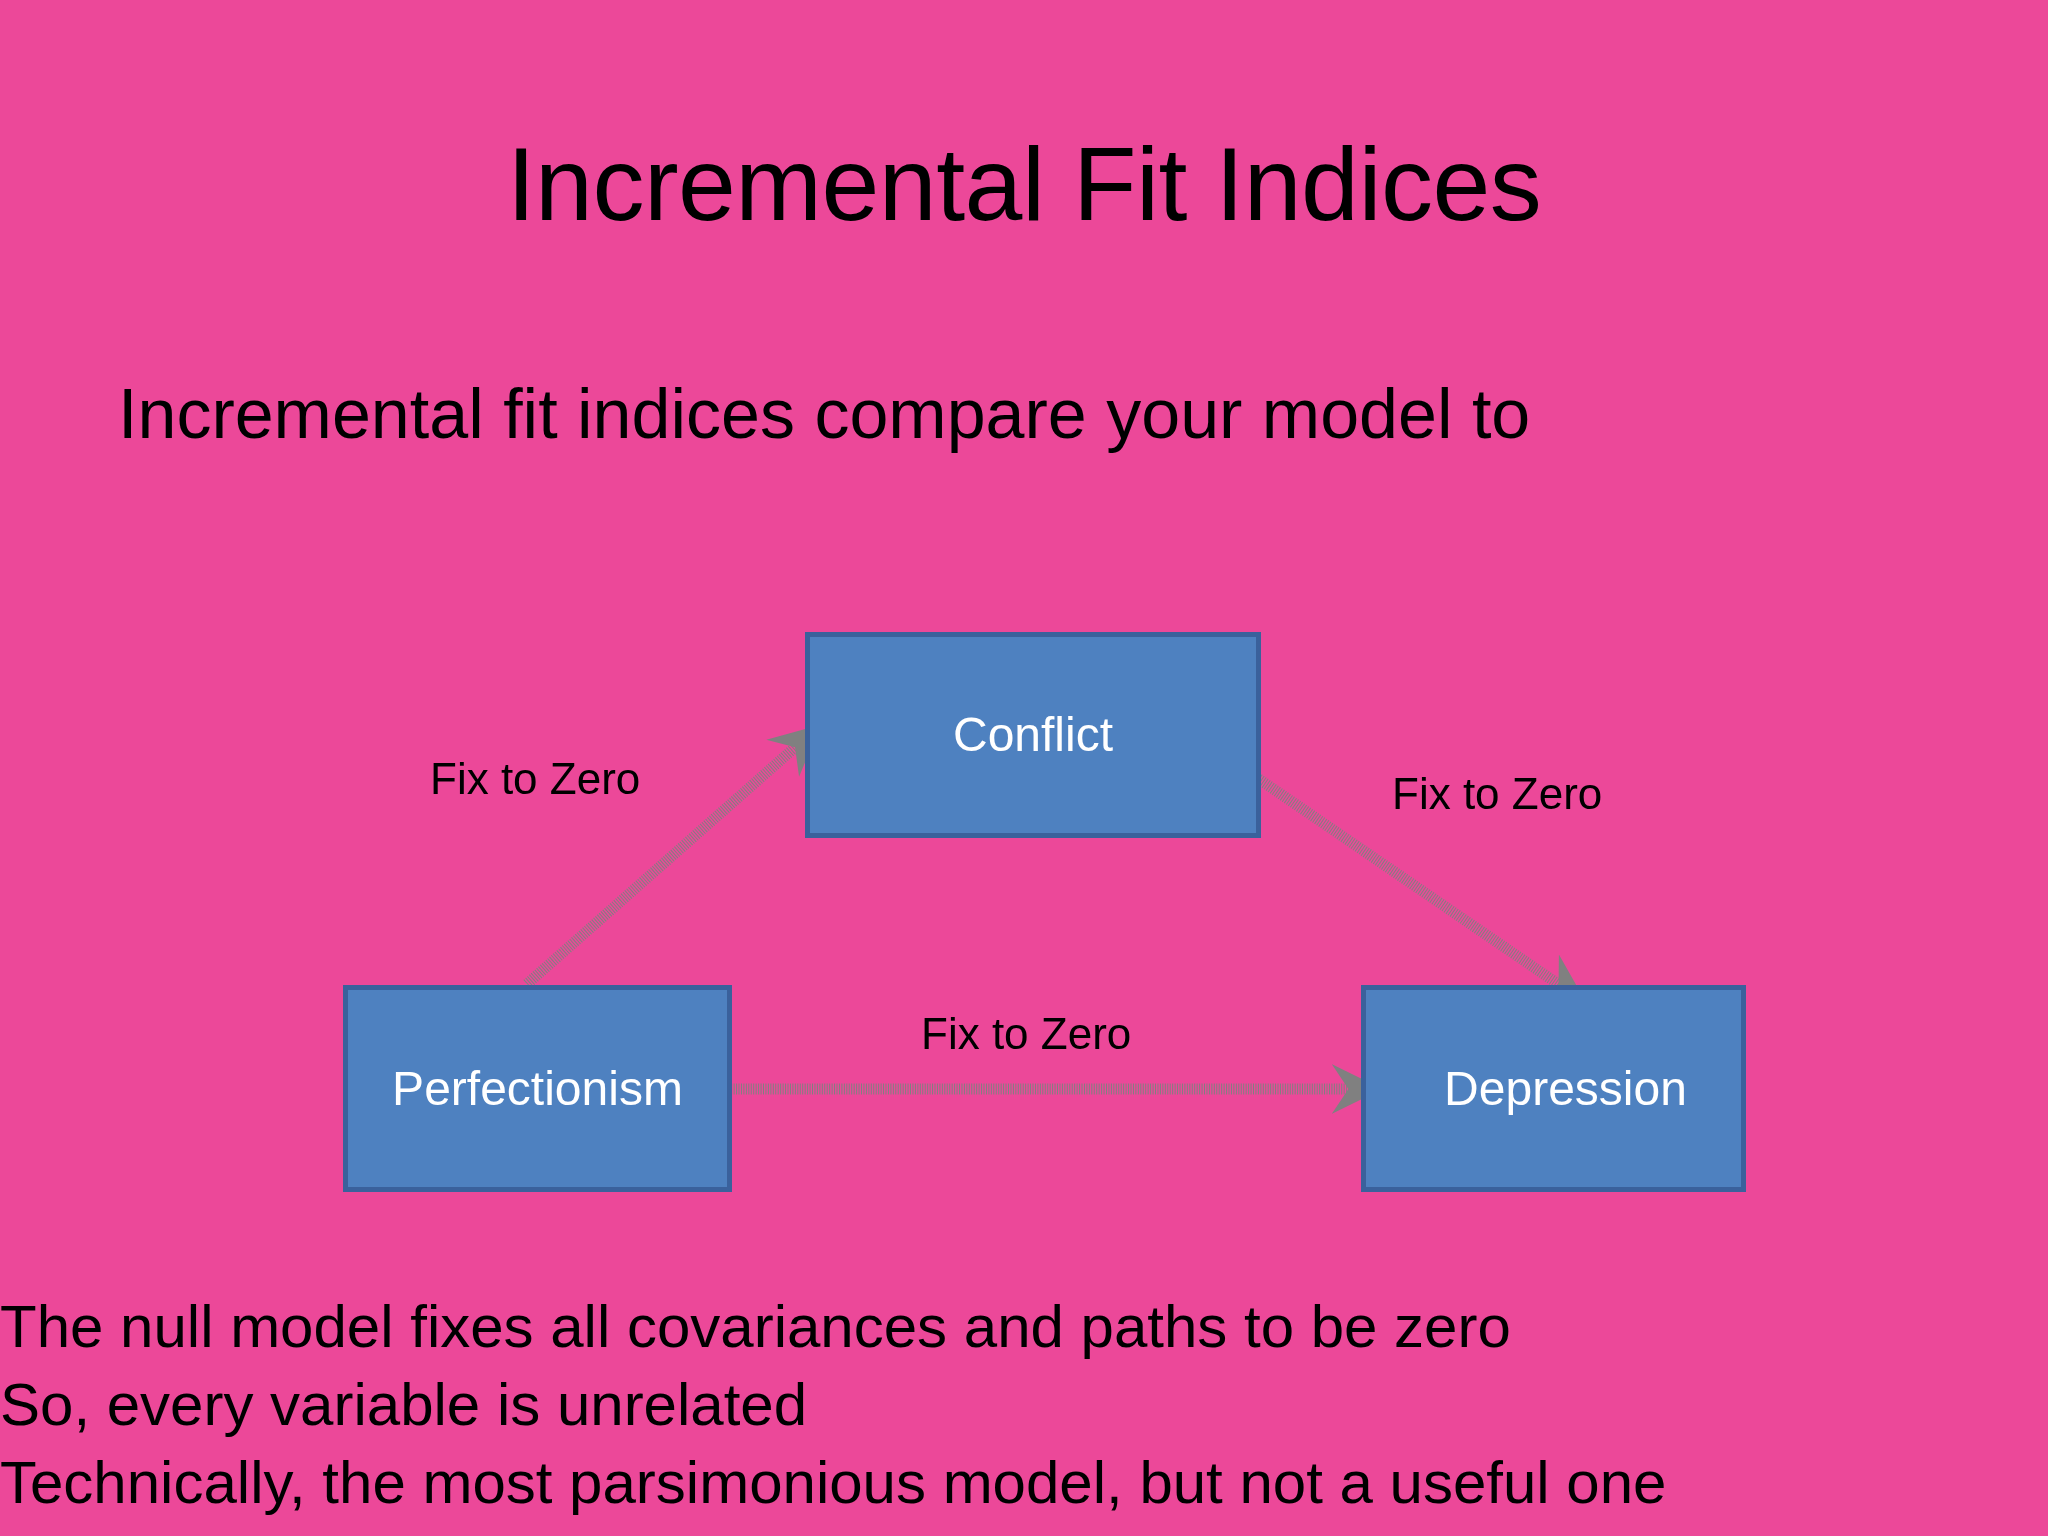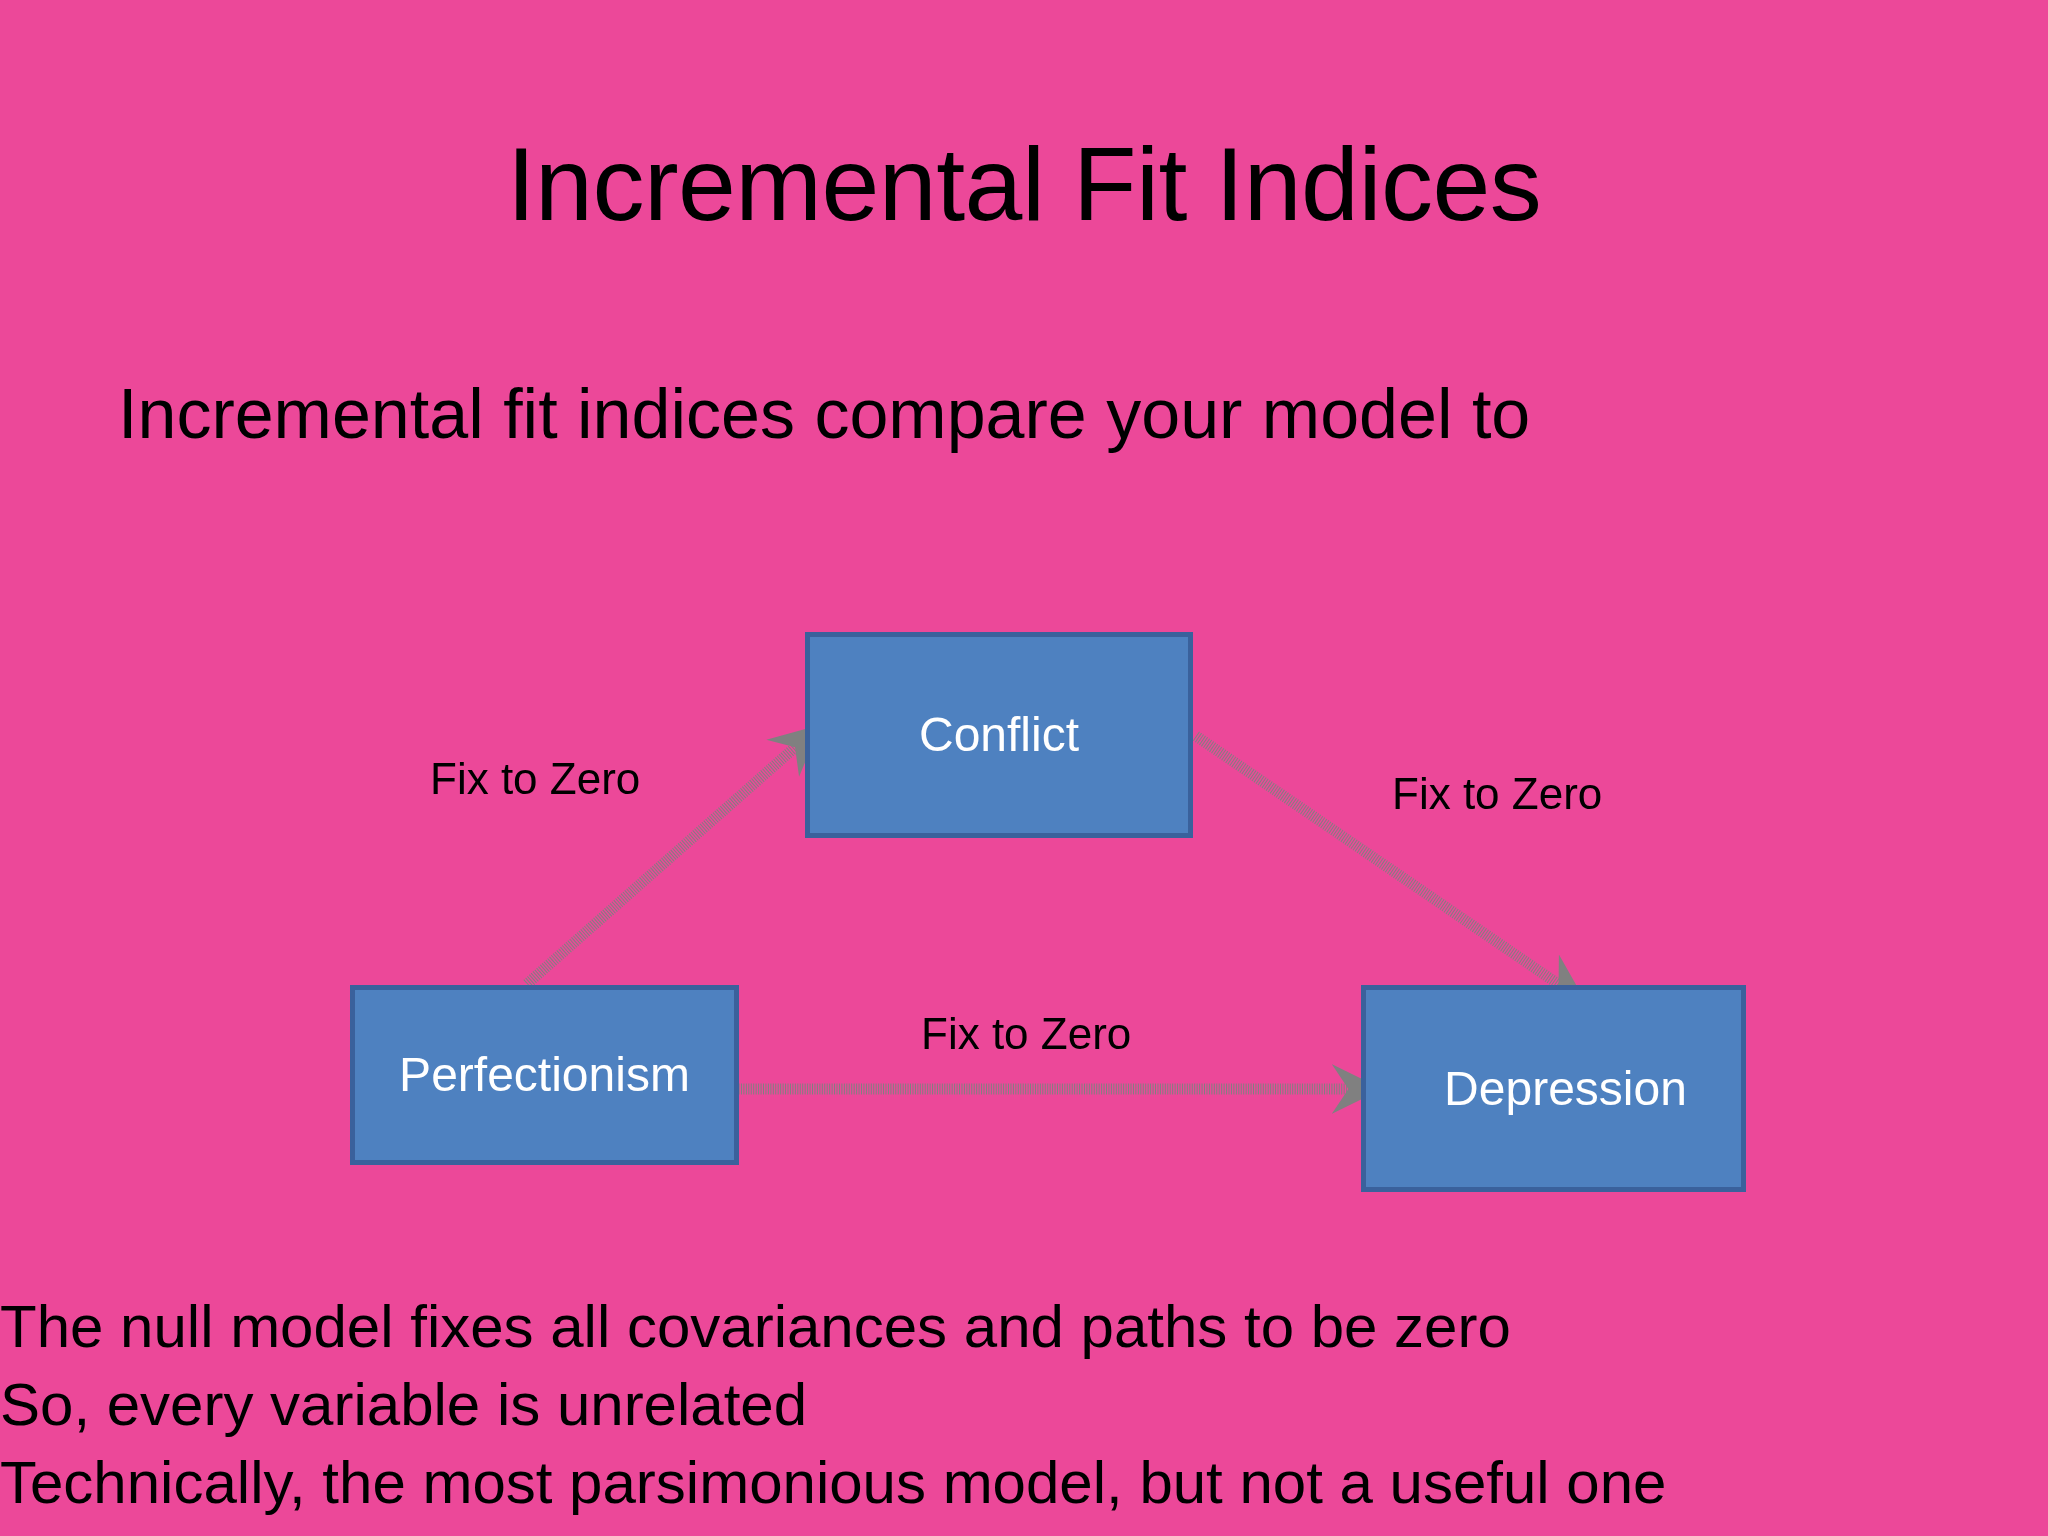--- a/index.html
+++ b/index.html
@@ -72,25 +72,25 @@
     display: flex;
     align-items: center;
     justify-content: center;
     color: #ffffff;
     font-size: 48px;
     font-weight: 400;
     line-height: 1;
   }
   #node-conflict {
     left: 805px; top: 632px;
-    width: 388px; height: 206px;
+    width: 456px; height: 206px;
   }
   #node-perfectionism {
-    left: 350px; top: 985px;
-    width: 389px; height: 180px;
+    left: 343px; top: 985px;
+    width: 389px; height: 207px;
   }
   #node-depression {
     left: 1361px; top: 985px;
     width: 385px; height: 207px; padding-left: 24px;
   }
 
   .edge-label {
     position: absolute;
     font-size: 44px;
     line-height: 1;

